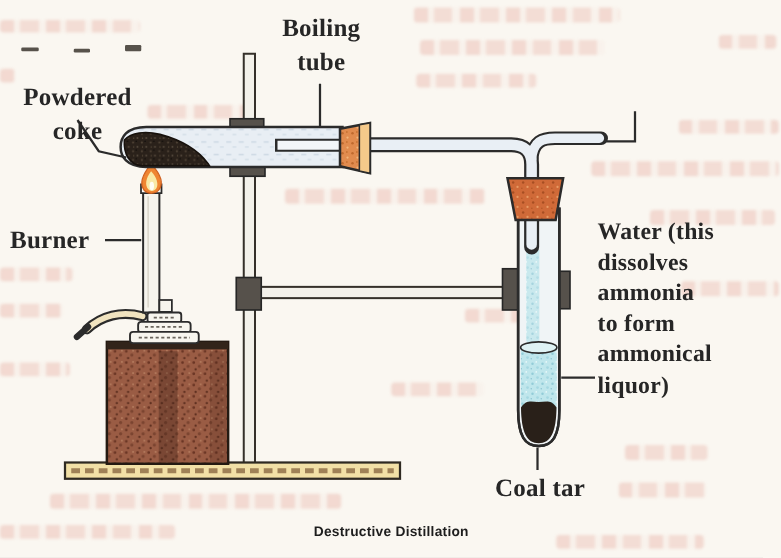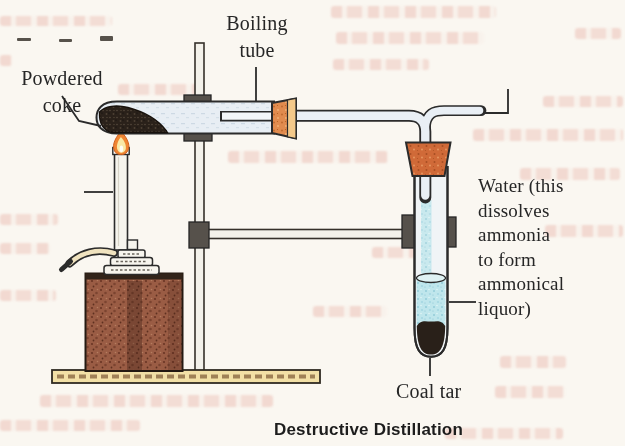--- a/index.html
+++ b/index.html
@@ -3,33 +3,33 @@
 <meta charset="utf-8">
 <style>
   html,body{margin:0;padding:0;background:#e9e6e0;}
   .page{
     position:relative;width:625px;height:446px;overflow:hidden;
     background:#faf7f1;
     font-family:"Liberation Serif",serif;
   }
   .lbl{
     position:absolute;color:#262626;font-size:20px;line-height:27px;
-    white-space:pre-line;letter-spacing:.2px;
+    white-space:pre-line;letter-spacing:.2px;font-weight:bold;
   }
   .lbl.center{text-align:center;}
   #lbl-powdered{left:6px;top:38px;width:112px;margin-top:27px;}
   #lbl-boiling{left:212px;top:10px;width:90px;}
   #lbl-coalgas{left:467px;top:58px;}
   #lbl-burner{left:8px;top:179px;}
   #lbl-water{left:478px;top:174px;width:125px;font-size:19px;line-height:24.5px;}
   #lbl-coaltar{left:396px;top:378px;}
   .caption{
-    position:absolute;left:163px;top:420px;width:300px;text-align:right;
+    position:absolute;left:163px;top:420px;width:300px;text-align:center;
     font-family:"Liberation Sans",sans-serif;font-weight:bold;
-    font-size:17px;color:#1d1d1d;letter-spacing:.2px;
+    font-size:11px;color:#1d1d1d;letter-spacing:.2px;
   }
   .bleed{
     position:absolute;border-radius:3px;filter:blur(1.3px);opacity:.5;
     background:repeating-linear-gradient(90deg,
       rgba(221,138,124,.55) 0 11px, rgba(221,138,124,.10) 11px 16px,
       rgba(221,138,124,.48) 16px 31px, rgba(221,138,124,.08) 31px 37px);
     pointer-events:none;
   }
   .darkmark{position:absolute;background:#3a352e;border-radius:1px;opacity:.85;}
   svg{position:absolute;left:0;top:0;}
@@ -184,20 +184,21 @@
       <path d="M84 192 H113"></path>
       <path d="M449 302 H476"></path>
       <path d="M430 358 V376"></path>
     </g>
   </svg>
 
   <div class="lbl center" id="lbl-powdered">Powdered
 coke</div>
   <div class="lbl center" id="lbl-boiling">Boiling
 tube</div>
+  <div class="lbl" id="lbl-burner">Burner</div>
   <div class="lbl" id="lbl-coaltar">Coal tar</div>
   <div class="lbl" id="lbl-water">Water (this
 dissolves
 ammonia
 to form
 ammonical
 liquor)</div>
   <div class="caption">Destructive Distillation</div>
 
 </div>

